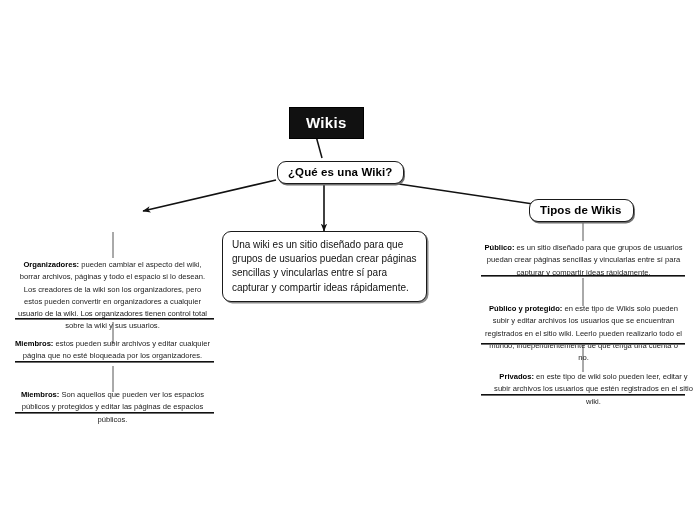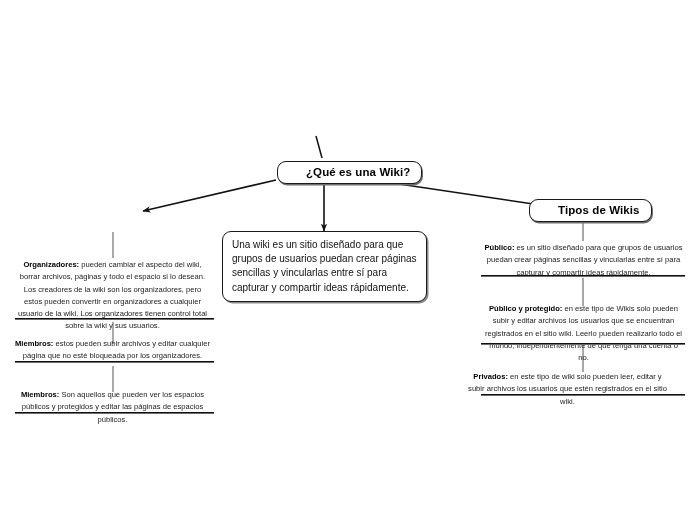--- a/index.html
+++ b/index.html
@@ -44,21 +44,21 @@
     border: 1px solid #000000;
     text-align: center;
   }
 
   .node-pill {
     background: #ffffff;
     color: #000000;
     font-weight: bold;
     font-size: 11.5px;
     letter-spacing: 0.1px;
-    padding: 4px 11px 5px 28px;
+    padding: 4px 11px 5px 10px;
     border: 1.6px solid #1a1a1a;
     border-radius: 9px;
     text-align: center;
     box-shadow: 1px 1.5px 0 0 #6f6f6f;
   }
 
   .node-note {
     background: #ffffff;
     color: #111111;
     font-size: 10px;
@@ -114,20 +114,23 @@
 
     <path d="M113,232 L113,258" stroke="#555555" stroke-width="1" fill="none"></path>
     <path d="M113,322 L113,344" stroke="#555555" stroke-width="1" fill="none"></path>
     <path d="M113,366 L113,392" stroke="#555555" stroke-width="1" fill="none"></path>
 
     <path d="M583,222 L583,241" stroke="#555555" stroke-width="1" fill="none"></path>
     <path d="M583,278 L583,306" stroke="#555555" stroke-width="1" fill="none"></path>
     <path d="M583,345 L583,372" stroke="#555555" stroke-width="1" fill="none"></path>
   </svg>
 
+  <div class="node node-root" style="left:289px; top:107px;">
+    <span>Wikis</span>
+  </div>
 
   <div class="node node-pill" style="left:277px; top:161px;">
     <span>¿Qué es una Wiki?</span>
   </div>
 
   <div class="node node-note" style="left:222px; top:231px; width:205px;">
     <span>Una wiki es un sitio diseñado para que grupos de usuarios puedan crear páginas sencillas y vincularlas entre sí para capturar y compartir ideas rápidamente.</span>
   </div>
 
 
@@ -153,18 +156,18 @@
   <div class="leaf" style="left:484px; top:242px; width:199px;">
     <b>Público:</b><span> es un sitio diseñado para que grupos de usuarios puedan crear páginas sencillas y vincularlas entre sí para capturar y compartir ideas rápidamente.</span>
   </div>
   <div class="rule" style="left:481px; top:275px; width:204px;"></div>
 
   <div class="leaf" style="left:484px; top:303px; width:199px;">
     <b>Público y protegido:</b><span> en este tipo de Wikis solo pueden subir y editar archivos los usuarios que se encuentran registrados en el sitio wiki. Leerlo pueden realizarlo todo el mundo, independientemente de que tenga una cuenta o no.</span>
   </div>
   <div class="rule" style="left:481px; top:343px; width:204px;"></div>
 
-  <div class="leaf" style="left:468px; top:371px; width:199px;">
+  <div class="leaf" style="left:494px; top:371px; width:199px;">
     <b>Privados:</b><span> en este tipo de wiki solo pueden leer, editar y subir archivos los usuarios que estén registrados en el sitio wiki.</span>
   </div>
   <div class="rule" style="left:481px; top:394px; width:204px;"></div>
 
 </div>
 
 </body></html>

